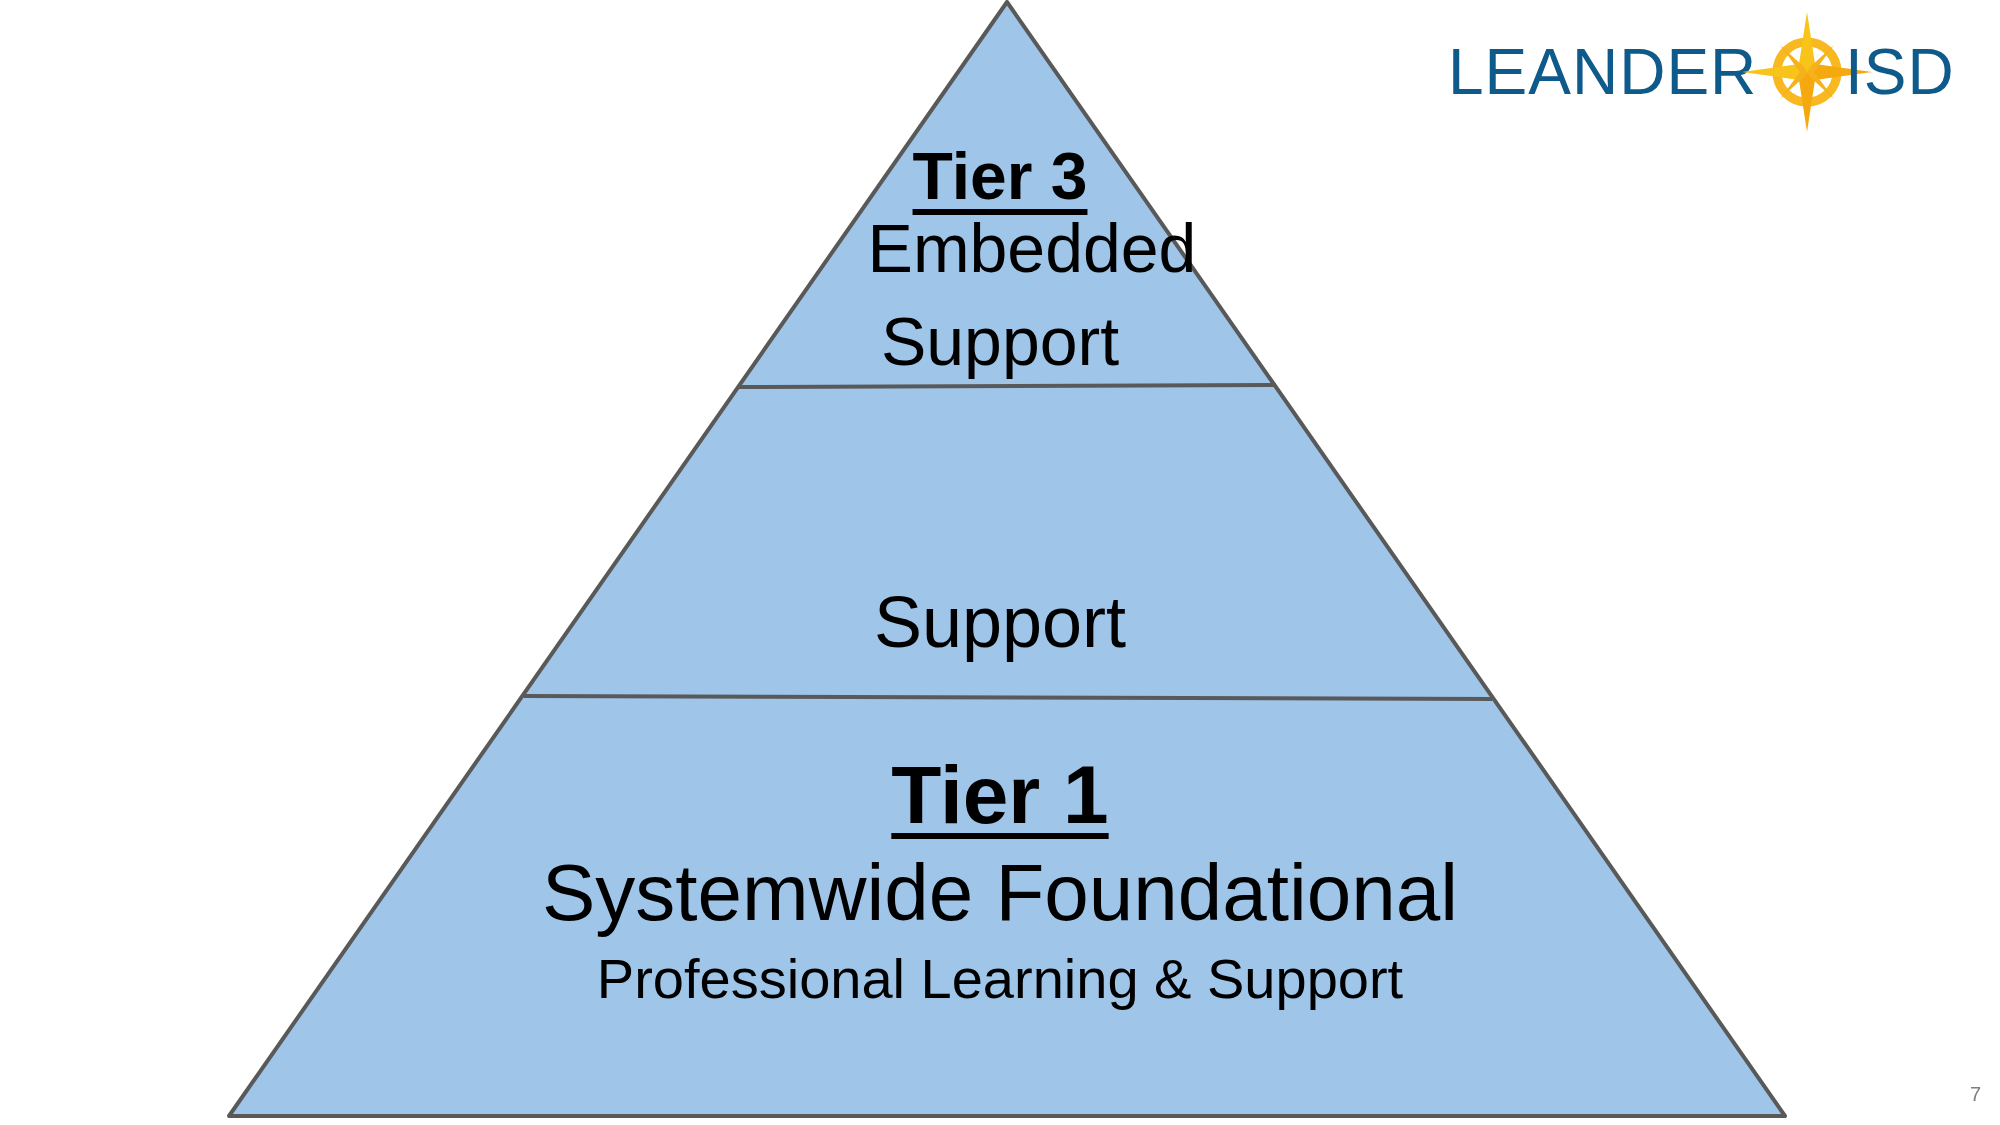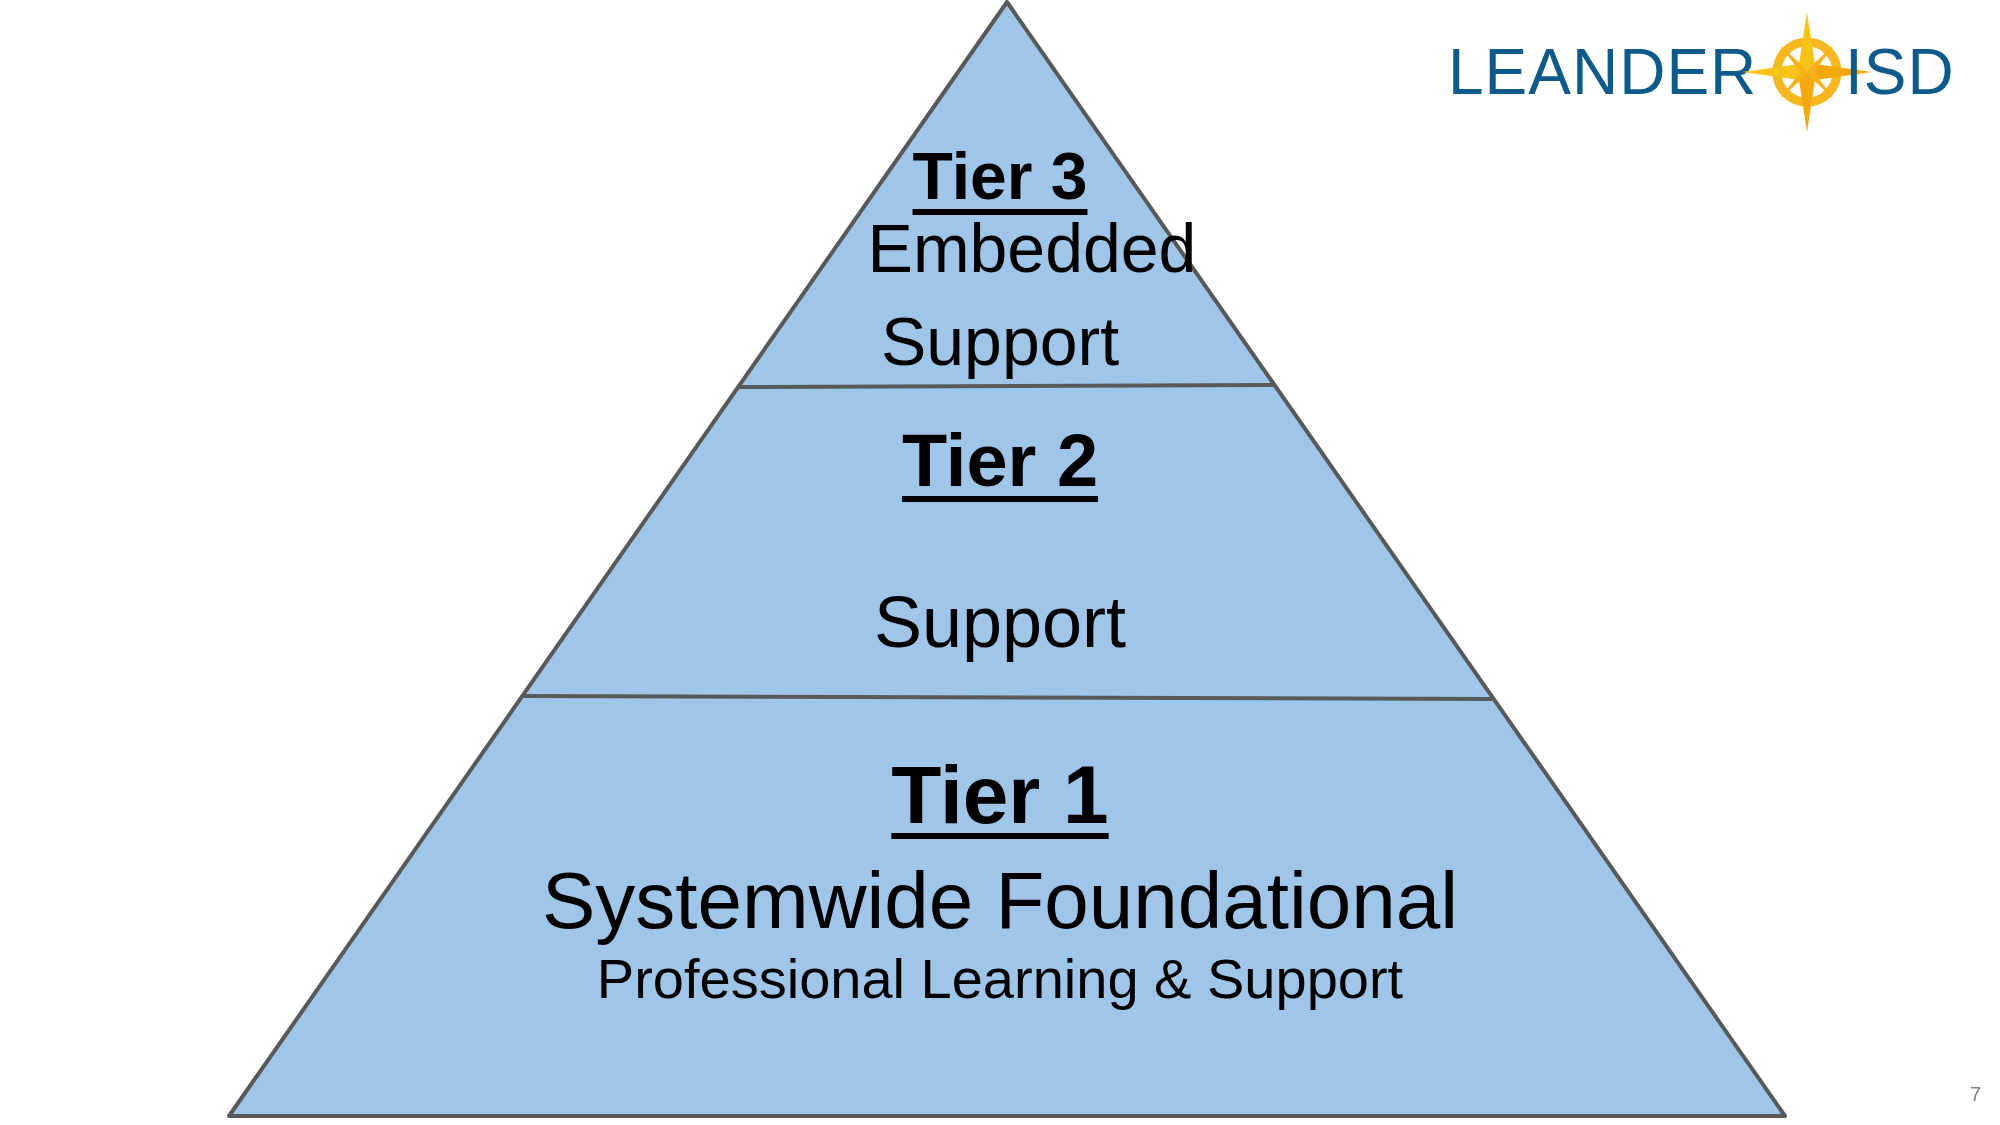--- a/index.html
+++ b/index.html
@@ -21,25 +21,24 @@
   <svg id="pyramid-svg" width="2000" height="1125" viewBox="0 0 2000 1125">
     <polygon points="1007,2 1785,1116 229,1116" fill="#9FC5E8" stroke="#595959" stroke-width="4" stroke-linejoin="round"></polygon>
     <line x1="737" y1="387" x2="1276" y2="385" stroke="#595959" stroke-width="4"></line>
     <line x1="524" y1="696" x2="1492" y2="699" stroke="#595959" stroke-width="4"></line>
   </svg>
 
   <div class="txt title" style="top:143px;font-size:66px;">Tier 3</div>
   <div class="txt" style="top:214px;font-size:68px;margin-left:32px;">Embedded</div>
   <div class="txt" style="top:307px;font-size:68px;">Support</div>
 
-  <div class="txt title" style="top:424px;font-size:74px;">Tier 2</div>
   <div class="txt" style="top:586px;font-size:72px;">Support</div>
 
   <div class="txt title" style="top:754px;font-size:82px;">Tier 1</div>
-  <div class="txt" style="top:853px;font-size:80px;margin-top:8px;">Systemwide Foundational</div>
+  <div class="txt" style="top:853px;font-size:80px;">Systemwide Foundational</div>
   <div class="txt" style="top:951px;font-size:56px;">Professional Learning &amp; Support</div>
 
   <div>
     <span class="logo-text" style="left:1448px;">LEANDER</span>
     <svg style="position:absolute;left:1742px;top:12px;" width="130" height="120" viewBox="0 0 130 120">
       <circle cx="65" cy="60" r="30" fill="none" stroke="#F8B820" stroke-width="9"></circle>
       <polygon points="65,0 73,52 65,60 57,52" fill="#F8C41A"></polygon>
       <polygon points="65,120 73,68 65,60 57,68" fill="#F5A90F"></polygon>
       <polygon points="0,60 57,52 65,60 57,68" fill="#F8C41A"></polygon>
       <polygon points="130,60 73,52 65,60 73,68" fill="#F5A90F"></polygon>

